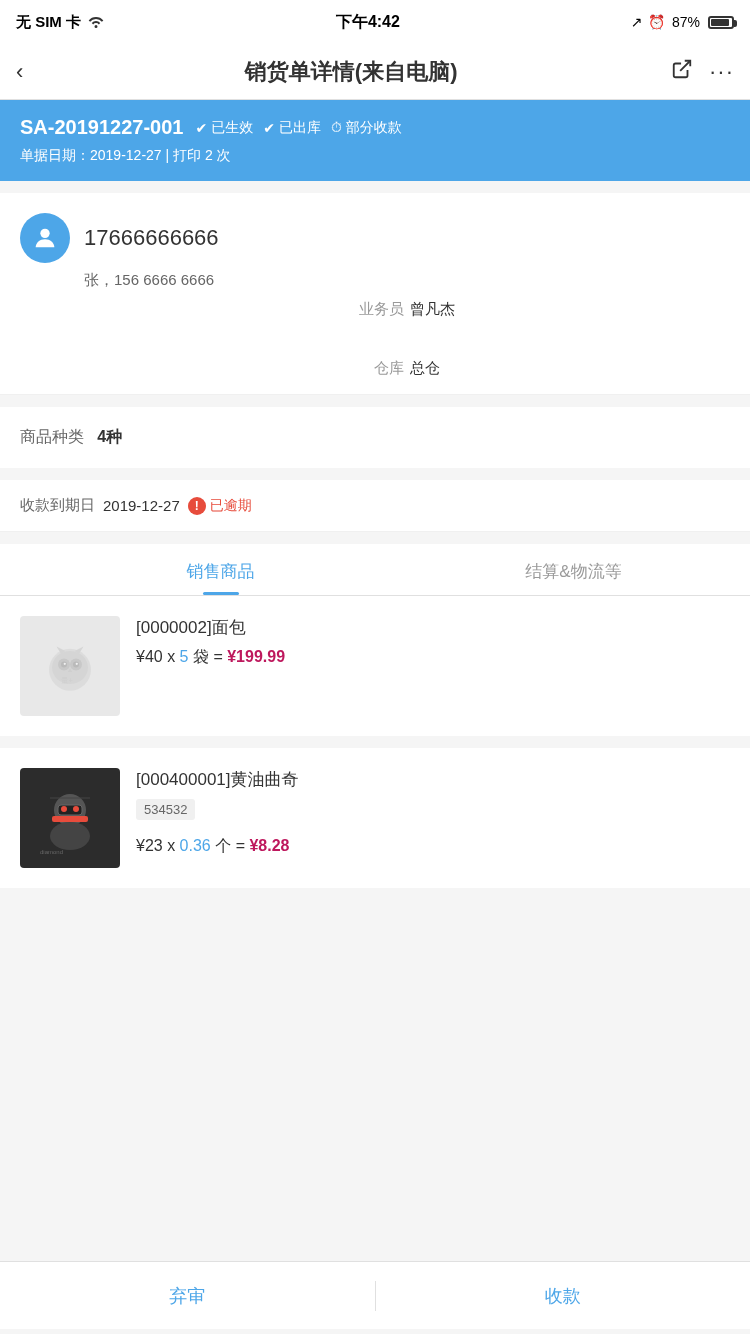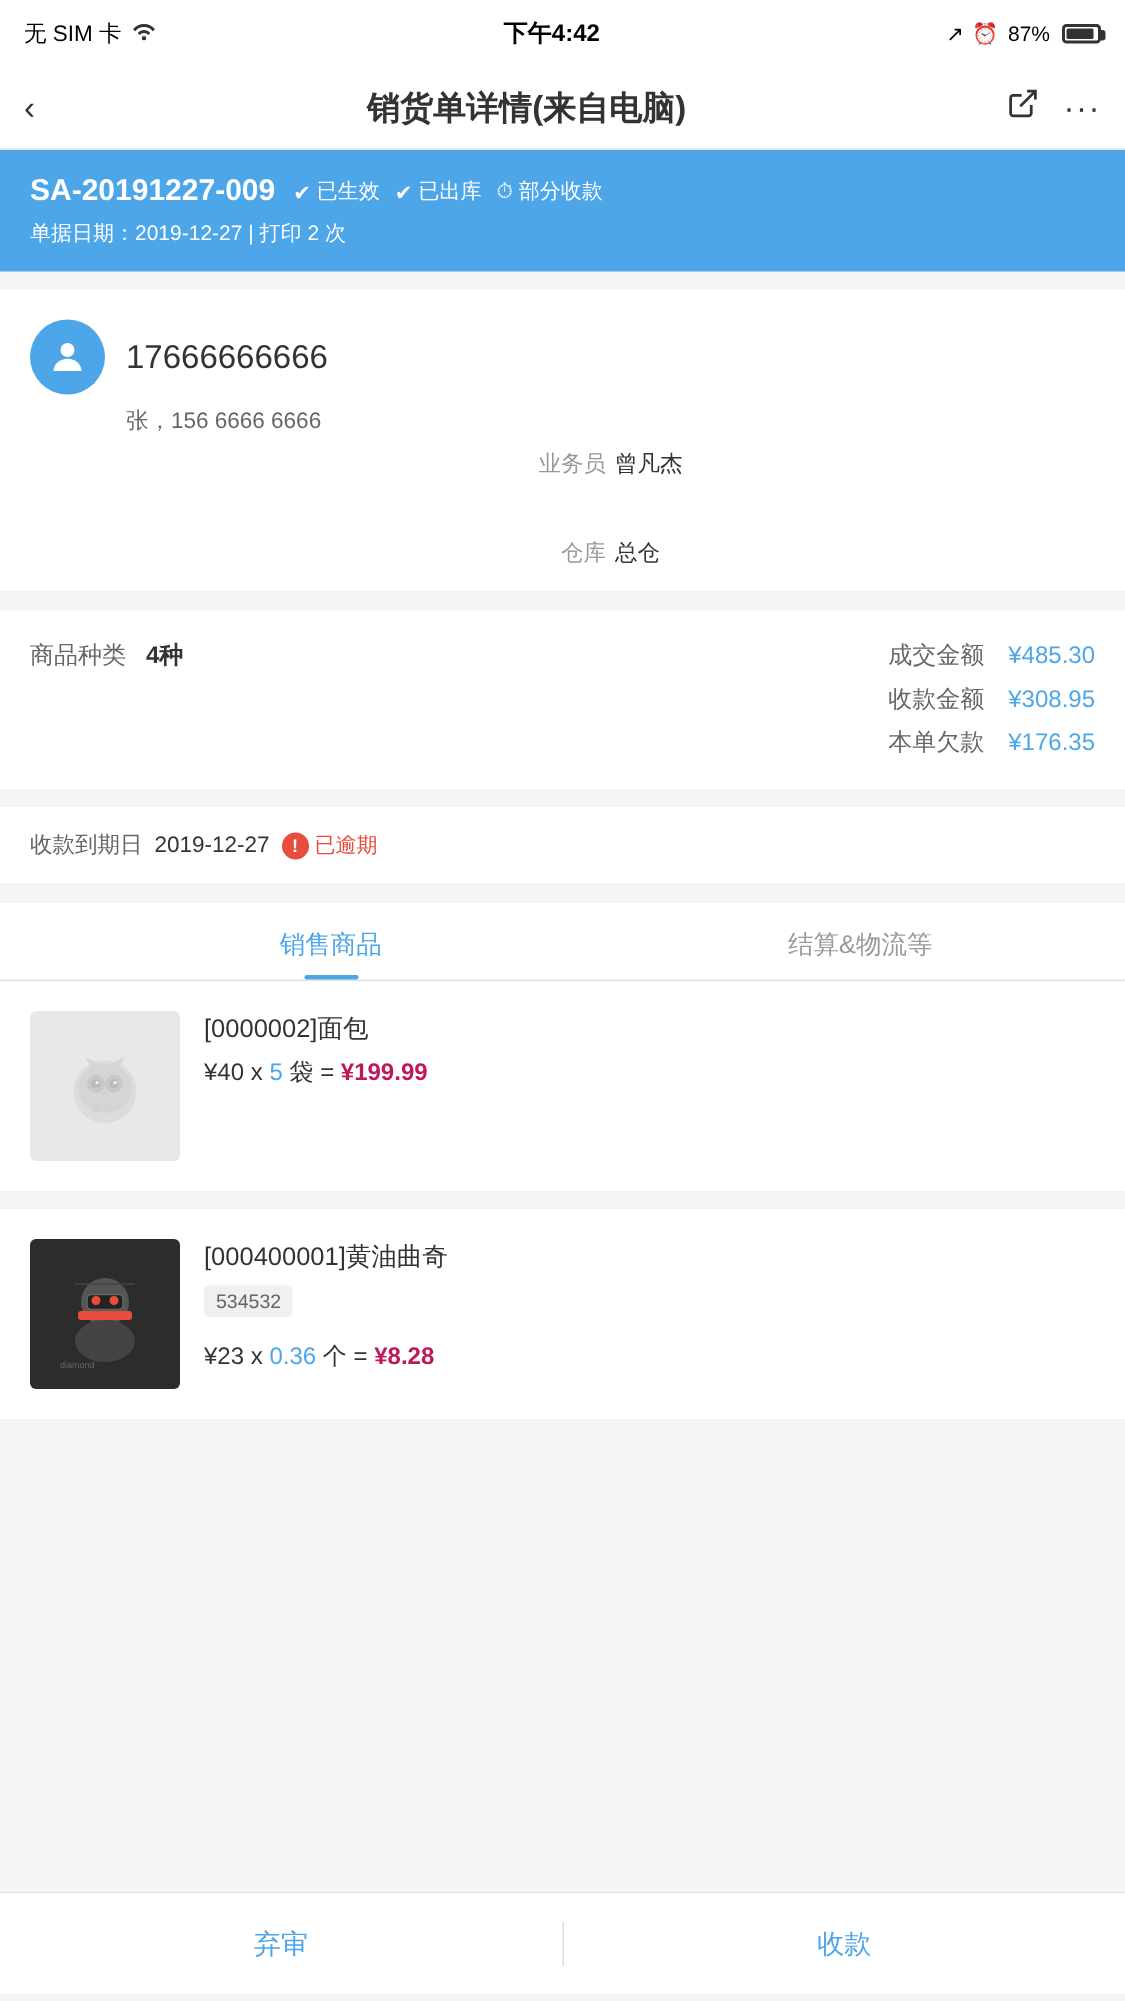--- a/index.html
+++ b/index.html
@@ -16,21 +16,21 @@
     .status-bar {
       background: #fff;
       height: 44px;
       display: flex;
       align-items: center;
       justify-content: space-between;
       padding: 0 16px;
       font-size: 15px;
       font-weight: 500;
     }
-    .status-left { display: flex; align-items: center; gap: 6px; }
+    .status-left { display: flex; align-items: center; gap: 6px; font-weight: bold; }
     .status-center { font-weight: 600; font-size: 16px; }
     .status-right { display: flex; align-items: center; gap: 6px; }
     .battery-icon {
       display: inline-block;
       width: 26px; height: 13px;
       border: 2px solid #333;
       border-radius: 3px;
       position: relative;
       margin-left: 2px;
     }
@@ -384,21 +384,21 @@
           <polyline points="15 3 21 3 21 9"></polyline>
           <line x1="10" y1="14" x2="21" y2="3"></line>
         </svg>
     </span>
     <span class="nav-icon" style="font-size:22px; letter-spacing:1px;">···</span>
   </div>
 </div>
 
 <div class="order-header">
   <div class="order-id-row">
-    <span class="order-id">SA-20191227-009</span>
+    <span class="order-id">SA-20191227-001</span>
     <div class="status-badges">
       <span class="badge">
         <span class="badge-icon">✔</span>
         <span>已生效</span>
       </span>
       <span class="badge">
         <span class="badge-icon">✔</span>
         <span>已出库</span>
       </span>
       <span class="badge">
@@ -436,34 +436,20 @@
 </div>
 
 <div class="summary-section">
   <div class="summary-left">
     <div class="summary-row">
       <span class="summary-label">商品种类</span>
       &nbsp;
       <span class="summary-count">4种</span>
     </div>
   </div>
-  <div class="summary-right">
-    <div class="amount-row">
-      <span class="amount-label">成交金额</span>
-      <span class="amount-value">¥485.30</span>
-    </div>
-    <div class="amount-row">
-      <span class="amount-label">收款金额</span>
-      <span class="amount-value">¥308.95</span>
-    </div>
-    <div class="amount-row">
-      <span class="amount-label">本单欠款</span>
-      <span class="amount-value">¥176.35</span>
-    </div>
-  </div>
 </div>
 
 <div class="due-section">
   <span class="due-label">收款到期日</span>
   <span>2019-12-27</span>
   <div class="overdue-badge">
     <span class="overdue-icon">!</span>
     <span>已逾期</span>
   </div>
 </div>

